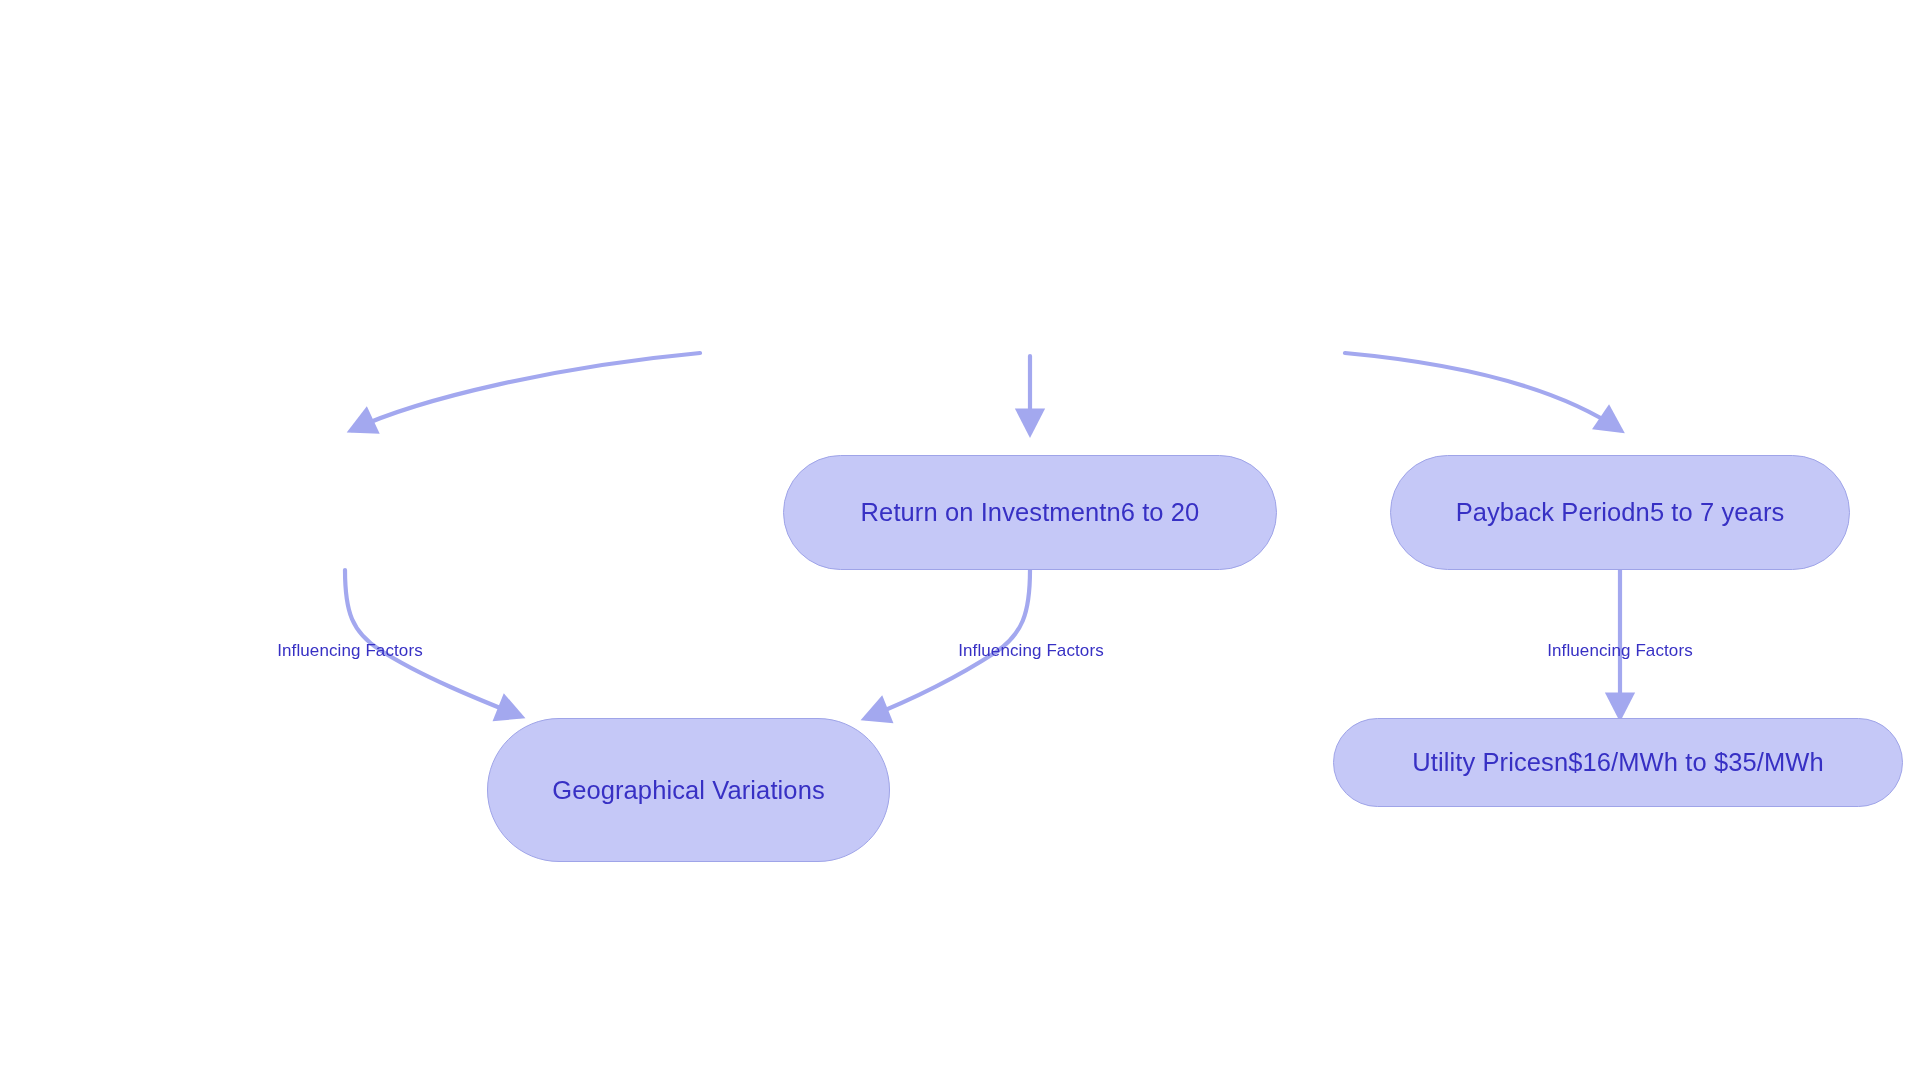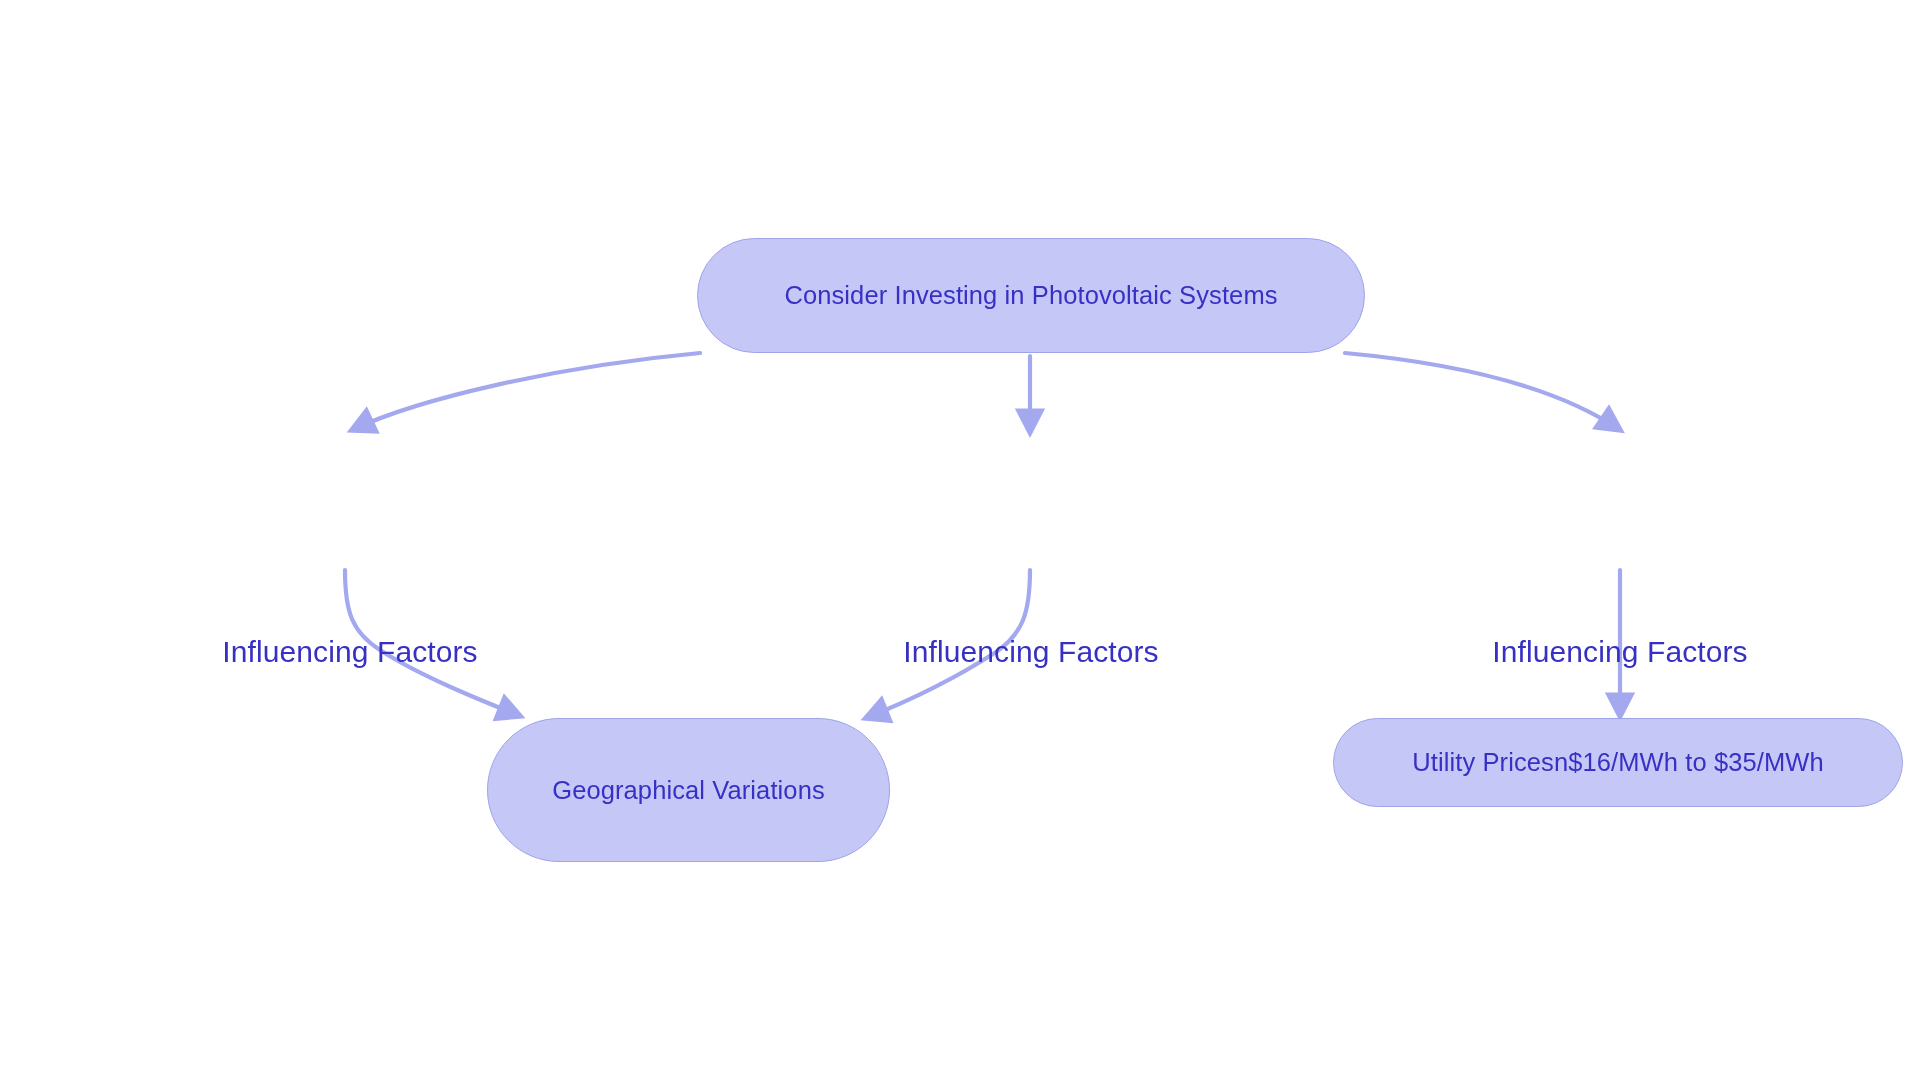--- a/index.html
+++ b/index.html
@@ -45,21 +45,21 @@
     text-align: center;
     line-height: 1.1;
   }
   .node-label {
     display: block;
     padding: 0 18px;
   }
   .edge-label {
     position: absolute;
     color: #3730c4;
-    font-size: 30px;
+    font-size: 17px;
     font-weight: 400;
     white-space: nowrap;
     letter-spacing: 0.1px;
     transform: translate(-50%, -50%);
     line-height: 1.1;
   }
 </style>
 </head>
 <body>
 
@@ -80,26 +80,29 @@
 
     <path d="M 345 570 C 345 612, 352 632, 380 650
              C 420 676, 480 700, 520 716" fill="none" stroke="#a3a8ef" stroke-width="4.2" stroke-linecap="round" marker-end="url(#arrowhead)"></path>
 
     <path d="M 1030 570 C 1030 614, 1022 634, 996 652
              C 950 682, 896 706, 866 718" fill="none" stroke="#a3a8ef" stroke-width="4.2" stroke-linecap="round" marker-end="url(#arrowhead)"></path>
 
     <path d="M 1620 570 L 1620 716" fill="none" stroke="#a3a8ef" stroke-width="4.2" stroke-linecap="round" marker-end="url(#arrowhead)"></path>
   </svg>
 
-  <div class="node" style="left:697px; top:238px; width:668px; height:115px;">
-    <span class="node-label">Consider Investing in Photovoltaic Systems</span>
+
+
+  <div class="node" style="left:783px; top:455px; width:494px; height:115px;">
+    <span class="node-label">Return on Investmentn6 to 20</span>
   </div>
 
-
-
+  <div class="node" style="left:1390px; top:455px; width:460px; height:115px;">
+    <span class="node-label">Payback Periodn5 to 7 years</span>
+  </div>
 
   <div class="node" style="left:487px; top:718px; width:403px; height:144px;">
     <span class="node-label">Geographical Variations</span>
   </div>
 
   <div class="node" style="left:1333px; top:718px; width:570px; height:89px;">
     <span class="node-label">Utility Pricesn$16/MWh to $35/MWh</span>
   </div>
 
   <div class="edge-label" style="left:350px; top:651px;">Influencing Factors</div>

